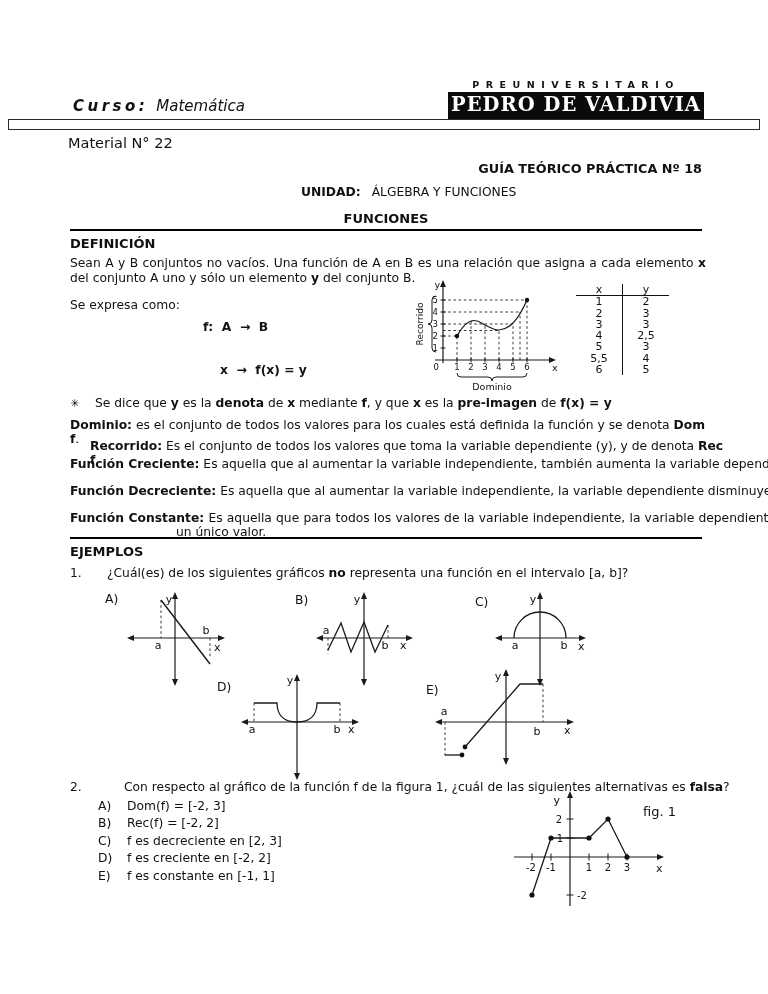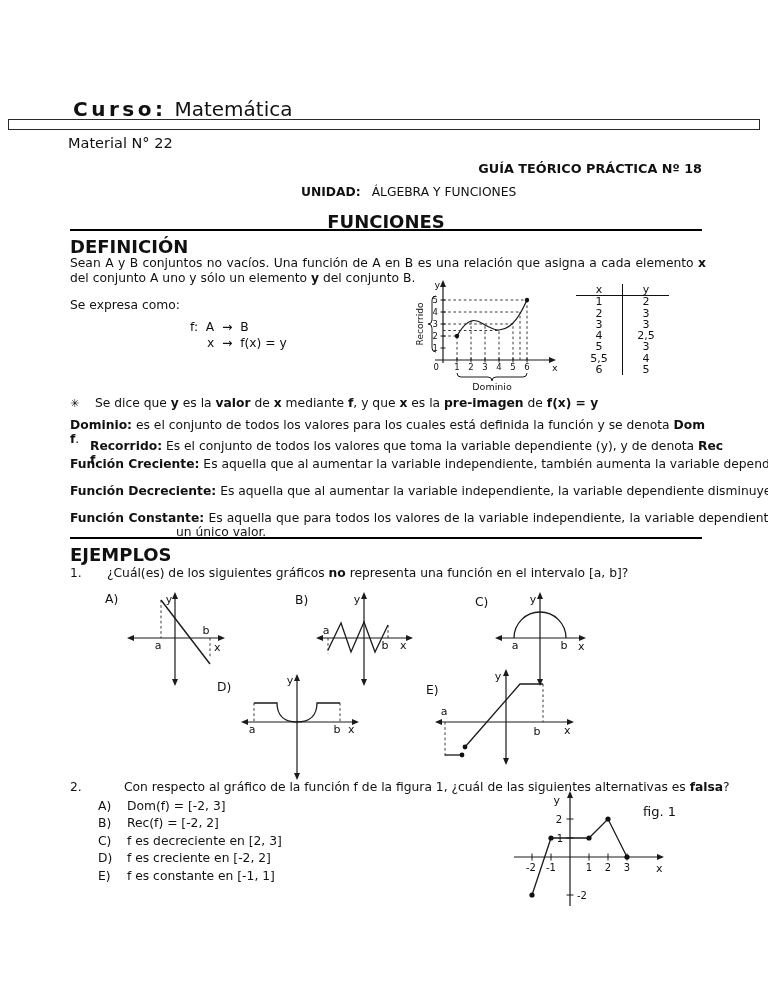--- a/index.html
+++ b/index.html
@@ -5,32 +5,32 @@
   html,body{margin:0;padding:0;background:#e8e8e8;}
   .page{position:relative;width:768px;height:994px;background:#fff;margin:0 auto;
         font-family:"DejaVu Sans","Liberation Sans",sans-serif;color:#111;overflow:hidden;}
   .abs{position:absolute;}
   .b{font-weight:bold;}
   .txt{font-size:12.3px;line-height:13.8px;}
   .justify{text-align:justify;}
   .hang{padding-left:106px;text-indent:-106px;}
   .rule{background:#000;height:2.4px;}
   
-  .course{font-size:20px;}
+  .course{font-size:15px;font-style:italic;}
   .course .lbl{font-weight:bold;letter-spacing:3.5px;}
   .course .val{margin-left:8px;}
   .brand{width:256px;text-align:center;}
   .brand-top{font-size:9.5px;font-weight:bold;letter-spacing:6.5px;white-space:nowrap;}
   .brand-box{margin-top:2px;background:#0b0b0b;color:#fff;font-family:"DejaVu Serif","Liberation Serif",serif;
              font-weight:bold;font-size:19.5px;letter-spacing:1px;padding:1px 0 3px;white-space:nowrap;}
   .brand-stripe{margin-top:2px;height:3px;background:repeating-linear-gradient(90deg,#111 0 4px,#fff 4px 5px);}
   .bar{border:1.3px solid #2a2a2a;height:9px;background:#fff;}
   .material{font-size:14.5px;text-align:right;}
   .guide{font-size:12.8px;font-weight:bold;text-align:right;}
-  .heading{font-size:18px;font-weight:bold;}
+  .heading{font-size:13px;font-weight:bold;}
   .center{text-align:center;}
   .pre{white-space:pre;}
   
   .xy-table{border-collapse:collapse;font-size:11px;}
   .xy-table th{font-weight:normal;border-bottom:1px solid #111;padding:0 0 2px;}
   .xy-table th,.xy-table td{width:46px;text-align:center;line-height:11.3px;padding:0;}
   .xy-table th:last-child,.xy-table td:last-child{border-left:1px solid #111;}
   
   .opt{display:flex;line-height:17.4px;font-size:12.3px;}
   .opt-label{width:29px;flex:0 0 29px;}
@@ -45,20 +45,25 @@
 </style>
 </head>
 <body>
 
 <div class="page">
 
   <div class="abs course" style="left:73px;top:97px;">
     <span class="lbl">Curso:</span><span class="val">Matemática</span>
   </div>
 
+  <div class="abs brand" style="left:448px;top:79px;">
+    <div class="brand-top">PREUNIVERSITARIO</div>
+    <div class="brand-box">PEDRO DE VALDIVIA</div>
+    <div class="brand-stripe"></div>
+  </div>
 
   <div class="abs bar" style="left:8px;top:119px;width:750px;"></div>
 
   <div class="abs material" style="left:68px;top:135px;">Material N° 22</div>
 
   <div class="abs guide" style="left:70px;top:161px;width:632px;">GUÍA TEÓRICO PRÁCTICA Nº 18</div>
 
   <div class="abs txt" style="left:281px;top:186px;margin-left:20px;">
     <span class="b">UNIDAD:</span>
     <span style="margin-left:7px;">ÁLGEBRA Y FUNCIONES</span>
@@ -67,23 +72,23 @@
   <div class="abs heading center" style="left:70px;top:211px;width:632px;">FUNCIONES</div>
 
   <div class="abs rule" style="left:70px;top:229px;width:632px;"></div>
 
   <div class="abs heading" style="left:70px;top:236px;">DEFINICIÓN</div>
 
   <div class="abs txt justify" style="left:70px;top:256px;width:636px;line-height:15.4px;"><span>Sean A y B conjuntos no vacíos. Una función de A en B es una relación que asigna a cada elemento </span><span class="b">x</span><span> del conjunto A uno y sólo un elemento </span><span class="b">y</span><span> del conjunto B.</span></div>
 
   <div class="abs txt" style="left:70px;top:299px;text-align:center;">Se expresa como:</div>
 
-  <div class="abs txt" style="left:190px;top:320px;line-height:15.5px;">
+  <div class="abs txt" style="left:203px;top:320px;line-height:15.5px;font-weight:bold;">
     <div class="pre">f:  A  →  B</div>
-    <div class="pre" style="padding-left:17px;">x  →  f(x) = y</div>
+    <div class="pre" style="padding-left:17px;margin-top:27px;">x  →  f(x) = y</div>
   </div>
 
   <svg class="abs" style="left:404px;top:276px;" width="170" height="120">
     <g>
       <line class="ln" x1="39" y1="8" x2="39" y2="87"></line>
       <polygon class="ar" points="39,4 36,11 42,11"></polygon>
       <line class="ln" x1="31" y1="84" x2="148" y2="84"></line>
       <polygon class="ar" points="152,84 145,81 145,87"></polygon>
     </g>
     <g>
@@ -174,21 +179,21 @@
         </tr>
       <tr>
           <td>6</td>
           <td>5</td>
         </tr>
     </tbody>
   </table>
 
   <div class="abs txt bullet-row" style="left:70px;top:397px;width:640px;">
     <span class="bullet-sym">✳</span>
-    <span><span>Se dice que </span><span class="b">y</span><span> es la </span><span class="b">valor</span><span> de </span><span class="b">x</span><span> mediante </span><span class="b">f</span><span>, y que </span><span class="b">x</span><span> es la </span><span class="b">pre-imagen</span><span> de </span><span class="b">f(x) = y</span></span>
+    <span><span>Se dice que </span><span class="b">y</span><span> es la </span><span class="b">denota</span><span> de </span><span class="b">x</span><span> mediante </span><span class="b">f</span><span>, y que </span><span class="b">x</span><span> es la </span><span class="b">pre-imagen</span><span> de </span><span class="b">f(x) = y</span></span>
   </div>
 
   <div class="abs txt" style="left:70px;top:419px;width:640px;"><span class="b">Dominio:</span><span> es el conjunto de todos los valores para los cuales está definida la función y se denota </span><span class="b">Dom f</span><span>.</span></div>
   <div class="abs txt" style="left:70px;top:440px;width:640px;margin-left:20px;"><span class="b">Recorrido:</span><span> Es el conjunto de todos los valores que toma la variable dependiente (y), y de denota </span><span class="b">Rec f</span><span>.</span></div>
 
   <div class="abs txt justify hang" style="left:70px;top:458px;width:636px;"><span class="b">Función Creciente:</span><span> Es aquella que al aumentar la variable independiente, también aumenta la variable dependiente.</span></div>
   <div class="abs txt justify hang" style="left:70px;top:485px;width:636px;"><span class="b">Función Decreciente:</span><span> Es aquella que al aumentar la variable independiente, la variable dependiente disminuye.</span></div>
   <div class="abs txt justify hang" style="left:70px;top:512px;width:636px;"><span class="b">Función Constante:</span><span> Es aquella que para todos los valores de la variable independiente, la variable dependiente toma un único valor.</span></div>
 
   <div class="abs rule" style="left:70px;top:537px;width:632px;"></div>

